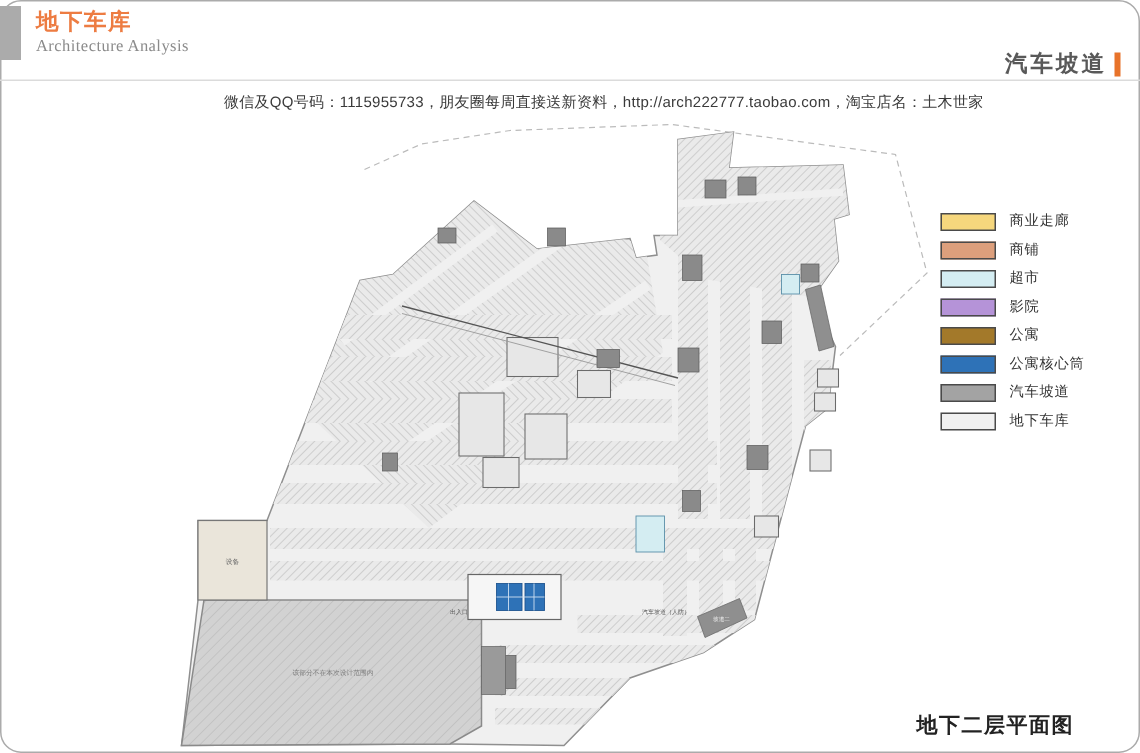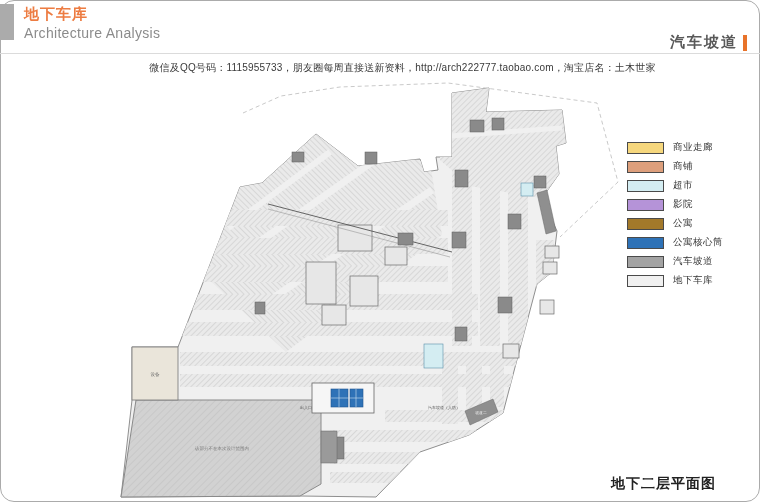--- a/index.html
+++ b/index.html
@@ -7,21 +7,21 @@
     width:760px;height:502px;position:relative;background:#ffffff;overflow:hidden;
     font-family:"Liberation Sans","DejaVu Sans",sans-serif;
   }
   .page-frame{
     position:absolute;inset:0;border:1px solid #ABABAB;border-radius:14px;
     box-sizing:border-box;pointer-events:none;
   }
   
   .corner-block{position:absolute;left:0;top:4px;width:14px;height:36px;background:#ABABAB;}
   .title-zh{position:absolute;left:24px;top:5px;font-size:15px;font-weight:bold;color:#ED7C42;letter-spacing:1px;}
-  .title-en{position:absolute;left:24px;top:25px;font-size:14px;color:#8B8B8B;letter-spacing:.3px;}
+  .title-en{position:absolute;left:24px;top:25px;font-size:11px;color:#8B8B8B;letter-spacing:.3px;font-family:Liberation Serif, serif;}
   .section-title{position:absolute;right:22px;top:33px;font-size:15px;font-weight:bold;color:#595959;letter-spacing:2px;}
   .section-bar{position:absolute;right:13px;top:35px;width:4px;height:16px;background:#E8732A;}
   .divider{position:absolute;left:0;right:0;top:53px;height:1px;background:#DBDBDB;}
   .info-bar{
     position:absolute;left:0;right:0;top:61px;text-align:center;padding-left:45px;
     font-size:10px;color:#3A3A3A;letter-spacing:.2px;
   }
   
   .legend{position:absolute;left:627px;top:141px;}
   .legend-row{display:flex;align-items:flex-end;margin-bottom:6px;height:13px;}

